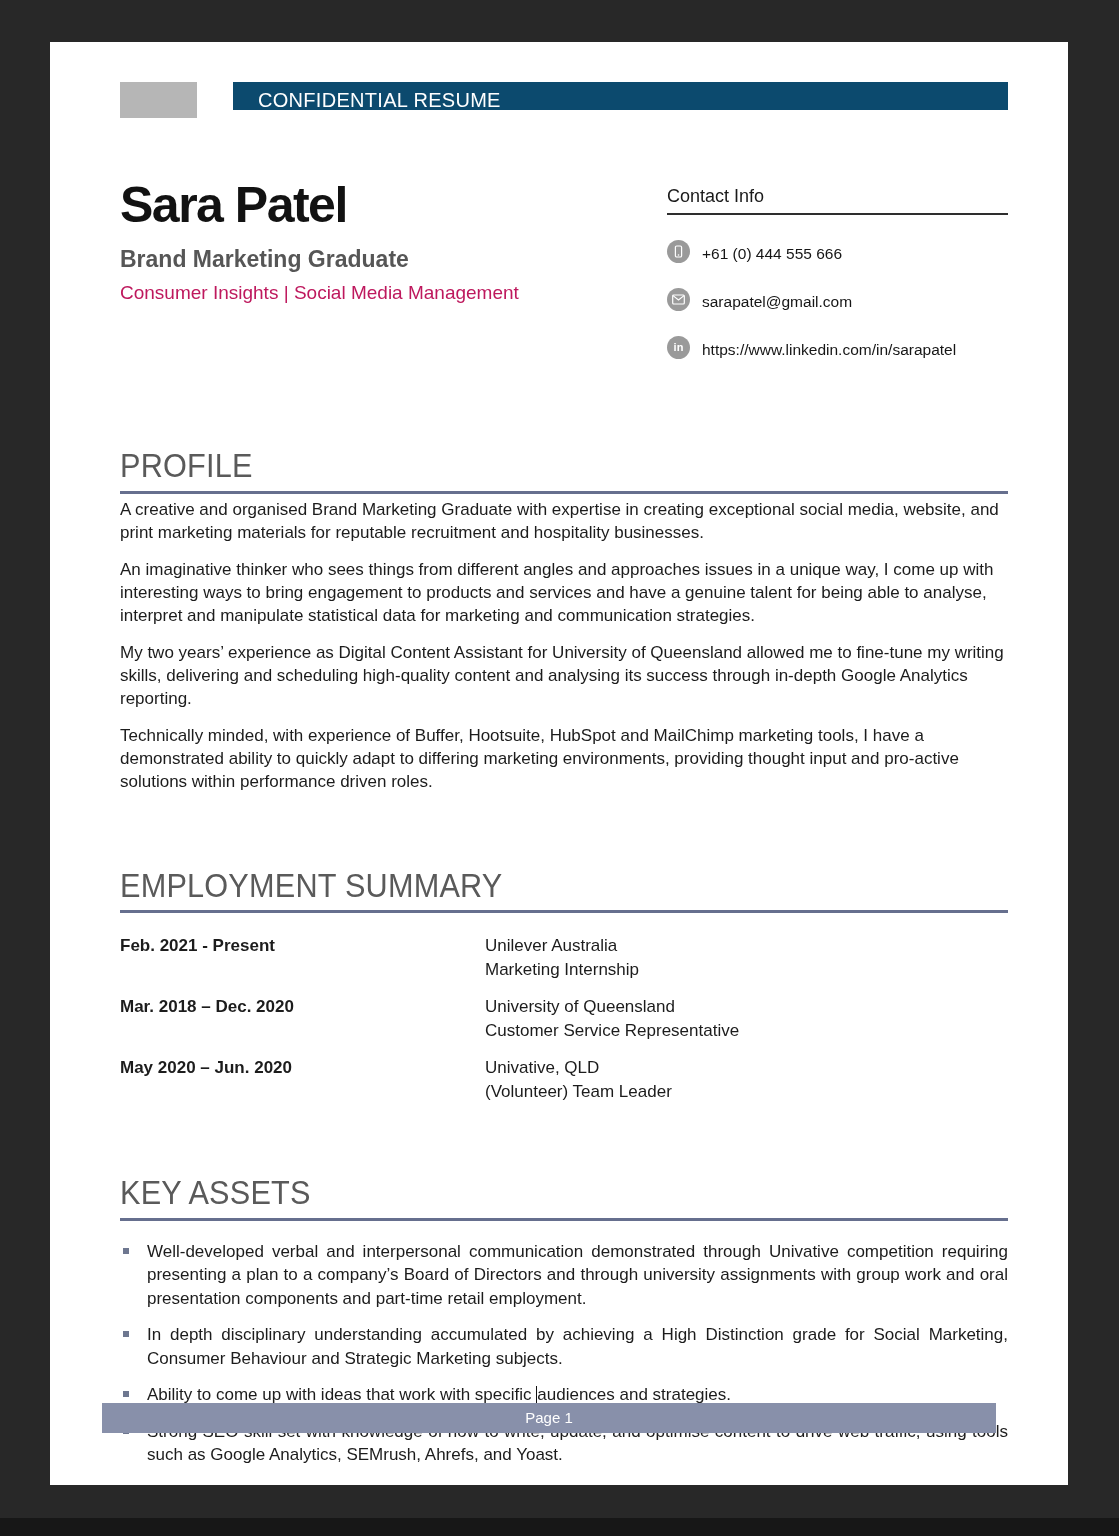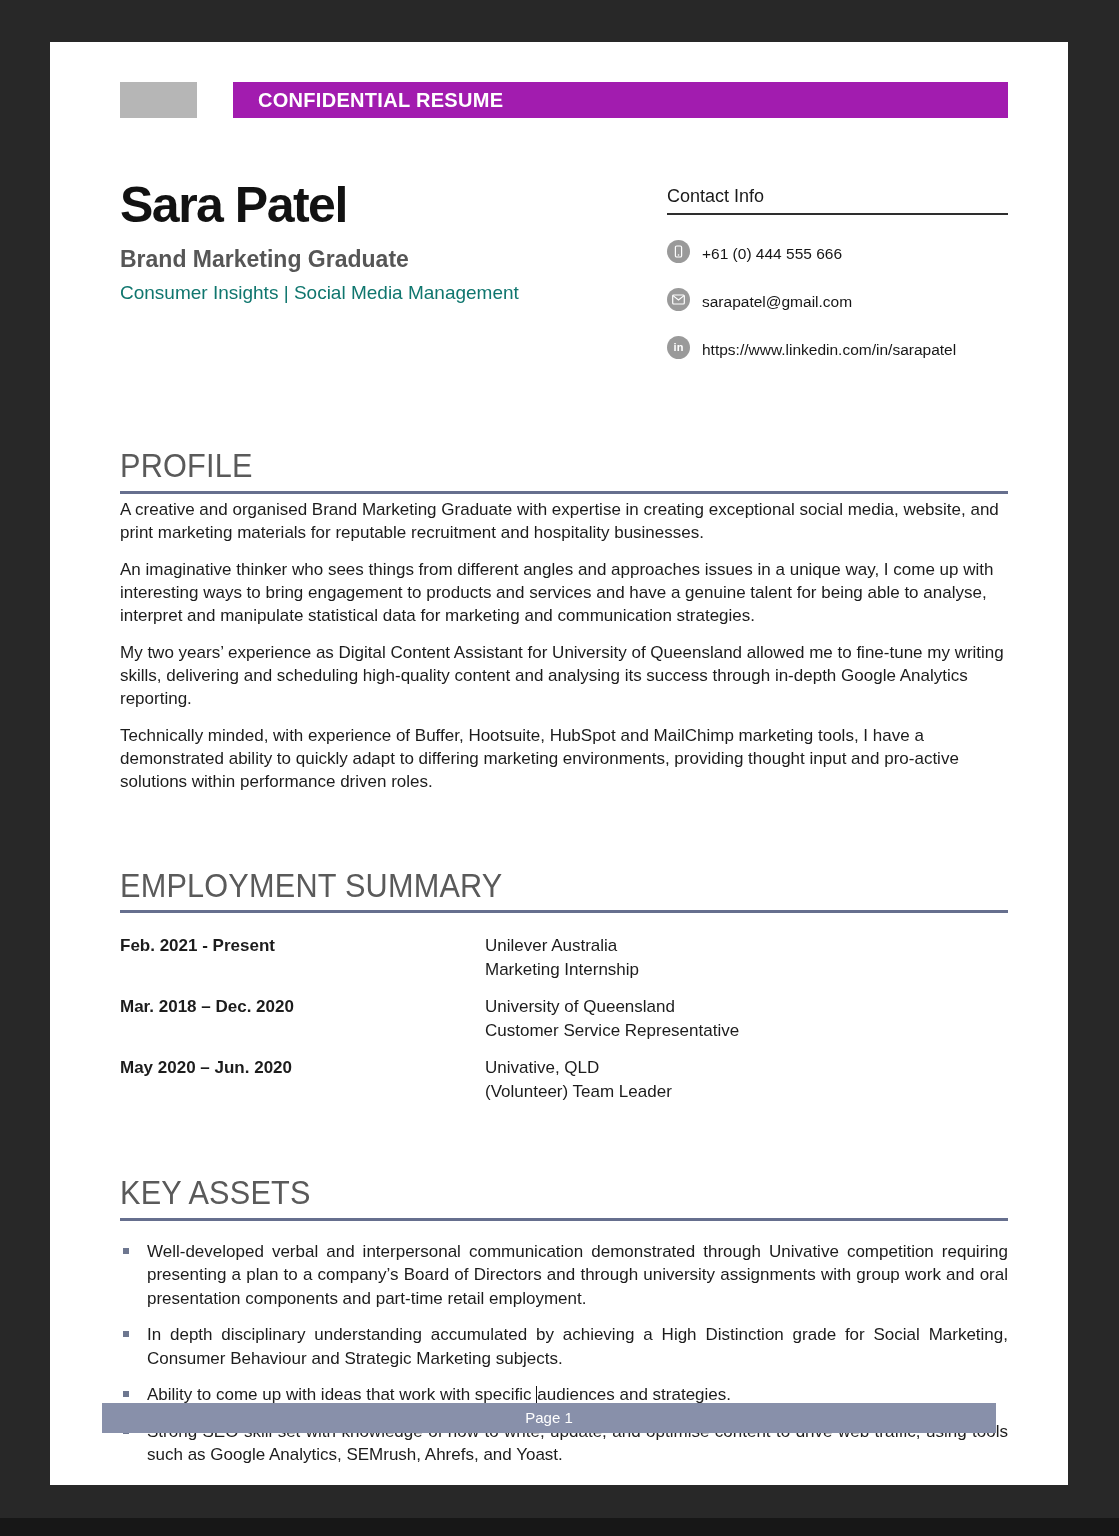--- a/index.html
+++ b/index.html
@@ -27,24 +27,24 @@
   
   .banner-row { display: flex; align-items: flex-start; }
   .placeholder-box {
     width: 77px; height: 36px;
     background: #b6b6b6;
     flex: 0 0 auto;
   }
   .banner {
     margin-left: 36px;
     flex: 1 1 auto;
-    height: 36px;
-    background: #a21caf;
+    height: 28px;
+    background: #0c4a6e;
     color: #ffffff;
-    font-weight: bold;
+    font-weight: normal;
     font-size: 20px;
     line-height: 36px;
     padding-left: 25px;
     letter-spacing: 0.3px;
   }
   
   .header-row { display: flex; margin-top: 62px; }
   .header-left { flex: 1 1 auto; padding-right: 20px; }
   .person-name {
     font-size: 50px;
@@ -55,21 +55,21 @@
   }
   .person-title {
     margin-top: 16px;
     font-size: 23px;
     font-weight: bold;
     color: #565656;
   }
   .person-subtitle {
     margin-top: 9px;
     font-size: 19px;
-    color: #0f766e;
+    color: #be185d;
   }
   .contact { width: 341px; flex: 0 0 auto; padding-top: 6px; }
   .contact-heading {
     font-size: 18px;
     color: #1a1a1a;
     padding-bottom: 6px;
     border-bottom: 2px solid #2e2e2e;
   }
   .contact-item {
     display: flex; align-items: flex-end;

